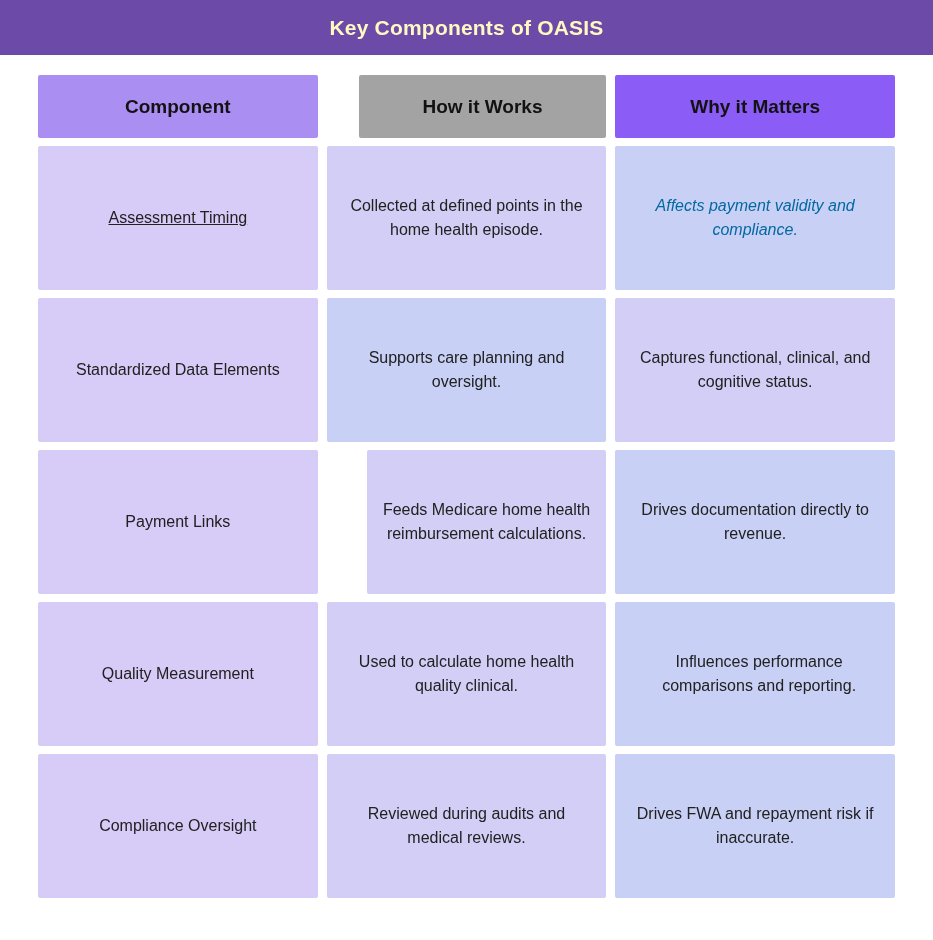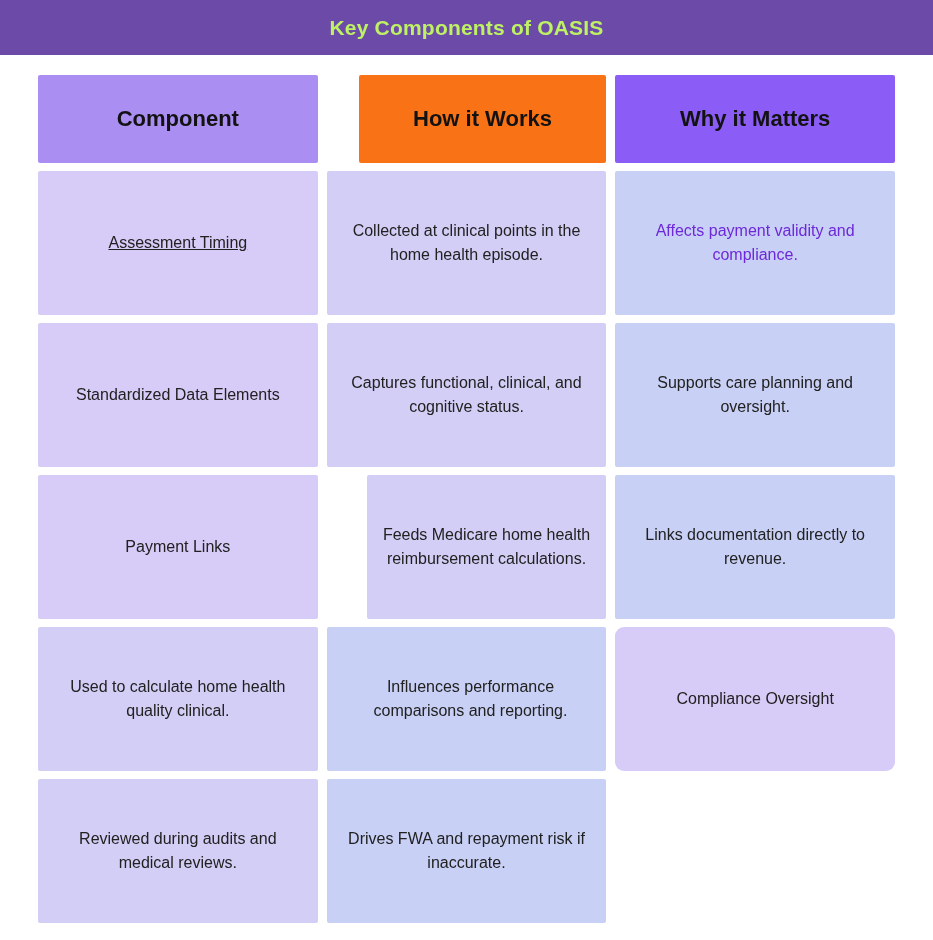--- a/index.html
+++ b/index.html
@@ -45,60 +45,61 @@
   .cell {
     display: flex;
     align-items: center;
     justify-content: center;
     text-align: center;
     border-radius: 2px;
     box-sizing: border-box;
     padding: 10px 16px;
   }
   .th {
-    height: 88px;
-    font-size: 22px;
+    height: 63px;
+    font-size: 19px;
     font-weight: bold;
     color: #121212;
   }
   .td {
     height: 144px;
     font-size: 16px;
     line-height: 1.5;
     color: #212121;
   }
 </style>
 </head>
 <body>
 
 <div class="page">
 
   <header class="titlebar" style="background: rgb(108, 74, 168);">
-    <h1 style="color: #bef264;">Key Components of OASIS</h1>
+    <h1 style="color: #fef9c3;">Key Components of OASIS</h1>
   </header>
 
   <div class="table">
 
     <div class="cell th" style="background: rgb(171, 142, 242); color: rgb(18, 18, 18);">Component</div>
-    <div class="cell th" style="background: #f97316; color: rgb(18, 18, 18); margin-left: 32px;">How it Works</div>
+    <div class="cell th" style="background: #a3a3a3; color: rgb(18, 18, 18); margin-left: 32px;">How it Works</div>
     <div class="cell th" style="background: #8b5cf6; color: rgb(18, 18, 18);">Why it Matters</div>
 
     <div class="cell td" style="background: rgb(215, 203, 247); color: rgb(33, 33, 33); text-decoration: underline;">Assessment Timing</div>
-    <div class="cell td" style="background: rgb(211, 206, 246); color: rgb(33, 33, 33);">Collected at clinical points in the home health episode.</div>
-    <div class="cell td" style="background: rgb(201, 208, 245); color: #6d28d9;">Affects payment validity and compliance.</div>
+    <div class="cell td" style="background: rgb(211, 206, 246); color: rgb(33, 33, 33);">Collected at defined points in the home health episode.</div>
+    <div class="cell td" style="background: rgb(201, 208, 245); color: #0369a1; font-style: italic;">Affects payment validity and compliance.</div>
 
     <div class="cell td" style="background: rgb(215, 203, 247); color: rgb(33, 33, 33);">Standardized Data Elements</div>
+    <div class="cell td" style="background: rgb(201, 208, 245); color: rgb(33, 33, 33);">Supports care planning and oversight.</div>
     <div class="cell td" style="background: rgb(211, 206, 246); color: rgb(33, 33, 33);">Captures functional, clinical, and cognitive status.</div>
-    <div class="cell td" style="background: rgb(201, 208, 245); color: rgb(33, 33, 33);">Supports care planning and oversight.</div>
 
     <div class="cell td" style="background: rgb(215, 203, 247); color: rgb(33, 33, 33);">Payment Links</div>
     <div class="cell td" style="background: rgb(211, 206, 246); color: rgb(33, 33, 33); margin-left: 40px;">Feeds Medicare home health reimbursement calculations.</div>
-    <div class="cell td" style="background: rgb(201, 208, 245); color: rgb(33, 33, 33);">Links documentation directly to revenue.</div>
+    <div class="cell td" style="background: rgb(201, 208, 245); color: rgb(33, 33, 33);">Drives documentation directly to revenue.</div>
 
+    <div class="cell td" style="background: rgb(215, 203, 247); color: rgb(33, 33, 33);">Quality Measurement</div>
     <div class="cell td" style="background: rgb(211, 206, 246); color: rgb(33, 33, 33);">Used to calculate home health quality clinical.</div>
     <div class="cell td" style="background: rgb(201, 208, 245); color: rgb(33, 33, 33); padding-left: 24px;">Influences performance comparisons and reporting.</div>
 
-    <div class="cell td" style="background: rgb(215, 203, 247); color: rgb(33, 33, 33); border-radius: 9px;">Compliance Oversight</div>
+    <div class="cell td" style="background: rgb(215, 203, 247); color: rgb(33, 33, 33);">Compliance Oversight</div>
     <div class="cell td" style="background: rgb(211, 206, 246); color: rgb(33, 33, 33);">Reviewed during audits and medical reviews.</div>
     <div class="cell td" style="background: rgb(201, 208, 245); color: rgb(33, 33, 33);">Drives FWA and repayment risk if inaccurate.</div>
 
   </div>
 </div>
 
 </body></html>

